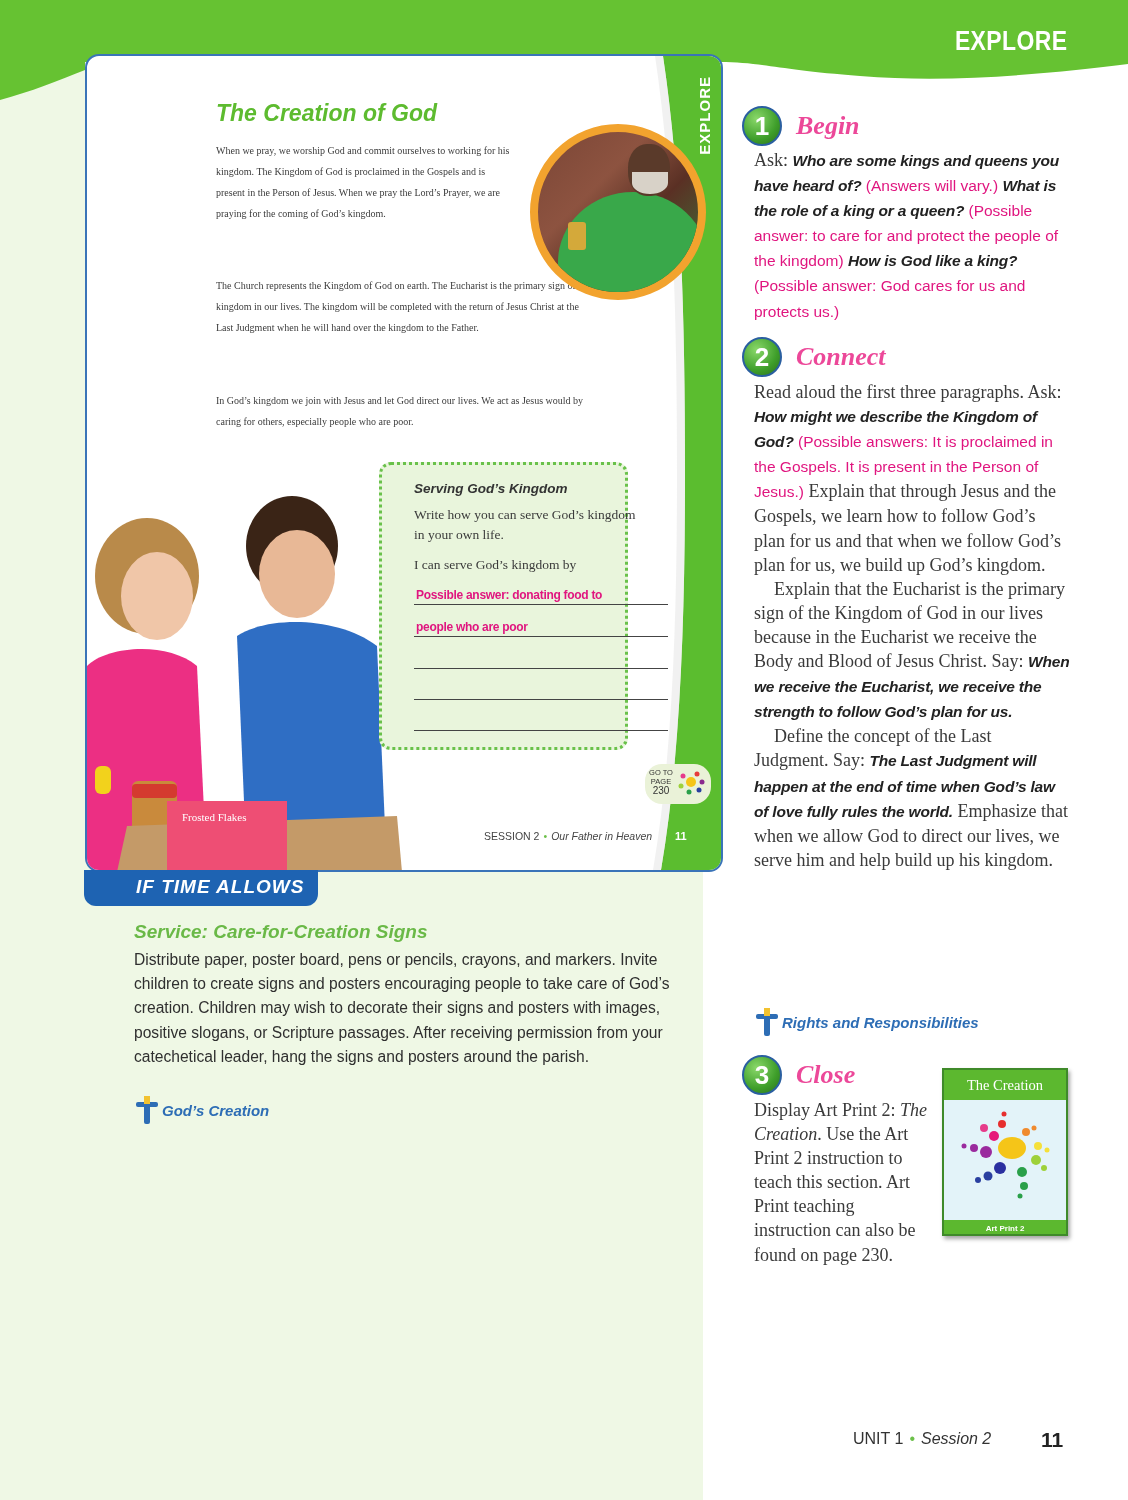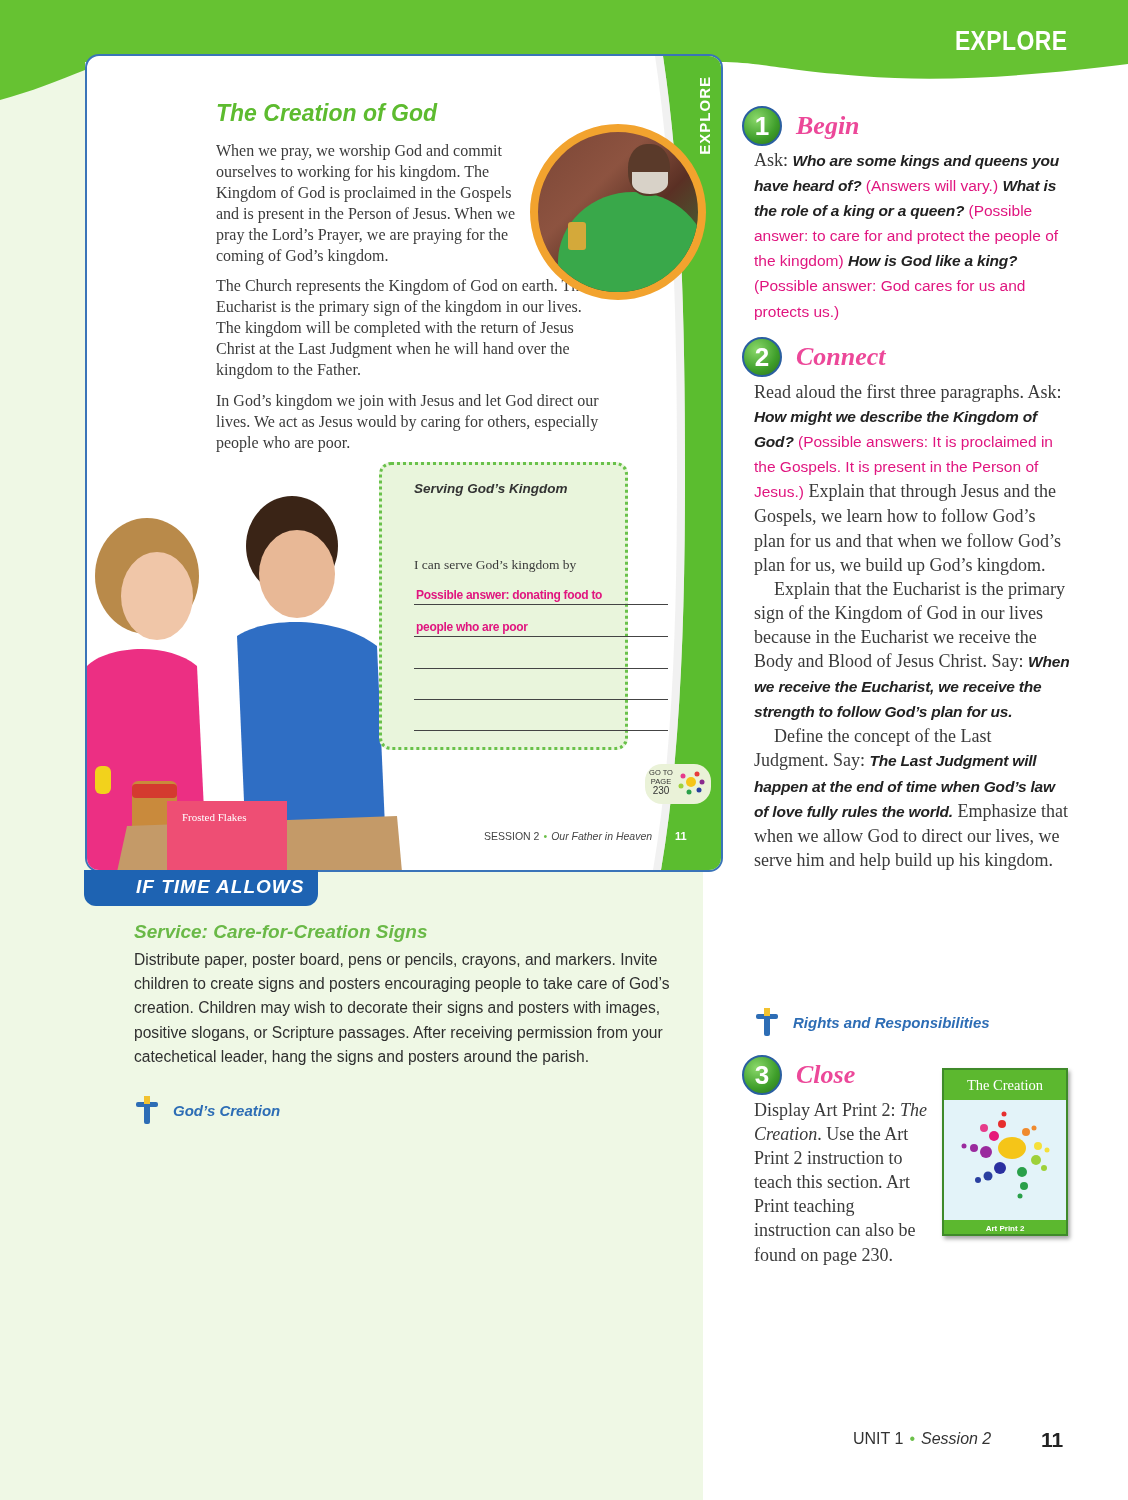--- a/index.html
+++ b/index.html
@@ -10,21 +10,21 @@
   .top-band { position: absolute; left: 0; top: 0; width: 1128px; height: 120px; }
   .top-band svg { display: block; }
   .explore-header { position: absolute; right: 60px; top: 26px; color: #fff; font-family: "Liberation Sans", sans-serif; font-weight: bold; font-size: 27px; letter-spacing: 0.5px; transform: scaleX(0.85); transform-origin: right; }
 
   
   .student-page { position: absolute; left: 85px; top: 54px; width: 638px; height: 818px; background: #fff; border: 2px solid #3a74b8; border-radius: 14px; overflow: hidden; }
   .green-side { position: absolute; right: 0; top: 0; width: 120px; height: 100%; }
   .side-tab-label { position: absolute; right: 8px; top: 20px; color: #fff; font-family: "Liberation Sans", sans-serif; font-weight: bold; font-size: 15px; writing-mode: vertical-rl; transform: rotate(180deg); letter-spacing: 1px; }
 
   .kog-title { position: absolute; left: 129px; top: 44px; font-family: "Liberation Sans", sans-serif; font-weight: bold; font-style: italic; font-size: 23px; color: #5dbb2f; }
-  .kog-para { position: absolute; left: 129px; font-size: 16px; line-height: 21px; color: #3b3b3b; }
+  .kog-para { position: absolute; left: 129px; font-size: 10px; line-height: 21px; color: #3b3b3b; }
   .p1 { top: 84px; width: 300px; }
   .p2 { top: 219px; width: 380px; }
   .p3 { top: 334px; width: 385px; }
 
   .priest-photo { position: absolute; left: 443px; top: 68px; width: 176px; height: 176px; border-radius: 50%; border: 8px solid #f2a32e; overflow: hidden; background: linear-gradient(135deg, #7b4636 0%, #8d5340 35%, #5a3024 60%, #3d7a3b 100%); }
   .priest-robe { position: absolute; left: 20px; top: 60px; width: 150px; height: 140px; background: #39a84a; border-radius: 50% 50% 0 0; }
   .priest-head { position: absolute; left: 90px; top: 12px; width: 42px; height: 52px; background: #5a3a2a; border-radius: 45%; }
   .priest-beard { position: absolute; left: 94px; top: 40px; width: 36px; height: 22px; background: #d8d2c8; border-radius: 0 0 50% 50%; }
   .chalice { position: absolute; left: 30px; top: 90px; width: 18px; height: 28px; background: #d4a93a; border-radius: 3px; }
 
@@ -45,21 +45,21 @@
   .student-footer { position: absolute; left: 397px; top: 774px; font-family: "Liberation Sans", sans-serif; font-size: 10.5px; color: #444; }
   .student-footer .dot { color: #6cc04a; margin: 0 4px; }
   .student-footer .title { font-style: italic; }
   .student-pagenum { position: absolute; left: 588px; top: 774px; font-family: "Liberation Sans", sans-serif; font-weight: bold; font-size: 11px; color: #fff; }
 
   
   .ita-tab { position: absolute; left: 84px; top: 870px; width: 234px; height: 36px; background: #1e63b2; border-radius: 0 0 12px 12px; }
   .ita-label { position: absolute; left: 52px; top: 6px; color: #fff; font-family: "Liberation Sans", sans-serif; font-weight: bold; font-style: italic; font-size: 19px; letter-spacing: 1px; }
   .service-title { position: absolute; left: 134px; top: 921px; font-family: "Liberation Sans", sans-serif; font-weight: bold; font-style: italic; font-size: 19px; color: #6ab947; }
   .service-body { position: absolute; left: 134px; top: 948px; width: 548px; font-family: "Liberation Sans", sans-serif; font-size: 15.6px; line-height: 24.2px; color: #2f2f2f; }
-  .theme-link { position: absolute; display: flex; align-items: center; gap: 15px; font-family: "Liberation Sans", sans-serif; font-weight: bold; font-style: italic; font-size: 15px; color: #2d6db5; }
+  .theme-link { position: absolute; display: flex; align-items: center; gap: 4px; font-family: "Liberation Sans", sans-serif; font-weight: bold; font-style: italic; font-size: 15px; color: #2d6db5; }
   .cross { position: relative; width: 22px; height: 28px; }
   .cross .v { position: absolute; left: 8px; top: 0; width: 6px; height: 28px; background: #2d6db5; border-radius: 2px; }
   .cross .h { position: absolute; left: 0; top: 6px; width: 22px; height: 5px; background: #2d6db5; border-radius: 2px; }
   .cross .g { position: absolute; left: 8px; top: 0; width: 6px; height: 8px; background: #f2c230; }
 
   
   .step { position: absolute; left: 742px; display: flex; align-items: center; gap: 14px; }
   .step-num { width: 40px; height: 40px; border-radius: 50%; background: radial-gradient(circle at 35% 30%, #8ad86a, #3e9e2a 60%, #2b6e1d); border: 2px solid #2a5fa0; color: #fff; font-family: "Liberation Sans", sans-serif; font-weight: bold; font-size: 26px; display: flex; align-items: center; justify-content: center; }
   .step-title { font-family: "Liberation Serif", serif; font-weight: bold; font-style: italic; font-size: 26px; color: #ec4899; }
   .rbody { position: absolute; left: 754px; width: 320px; font-size: 18px; line-height: 24.1px; color: #3a3a3a; }
@@ -125,20 +125,21 @@
     <rect x="45" y="315" width="45" height="70" rx="6" fill="#c98a3c"></rect>
     <rect x="45" y="318" width="45" height="14" rx="4" fill="#d43a2f"></rect>
 
     <path d="M40 360 L310 350 L315 406 L30 406 Z" fill="#c49a68"></path>
     <rect x="80" y="335" width="120" height="71" fill="#ee4e74"></rect>
     <text x="95" y="355" font-family="Liberation Serif, serif" font-size="11" fill="#fff">Frosted Flakes</text>
   </svg>
 
   <div class="activity-box">
     <div class="act-title">Serving God’s Kingdom</div>
+    <div class="act-instr">Write how you can serve God’s kingdom in your own life.</div>
     <div class="act-prompt">I can serve God’s kingdom by</div>
     <div class="answer-line" style="top:118px">
         <span class="answer-text">Possible answer: donating food to</span>
       </div>
     <div class="answer-line" style="top:150px">
         <span class="answer-text">people who are poor</span>
       </div>
     <div class="answer-line" style="top:182px"></div>
     <div class="answer-line" style="top:213px"></div>
     <div class="answer-line" style="top:244px"></div>

